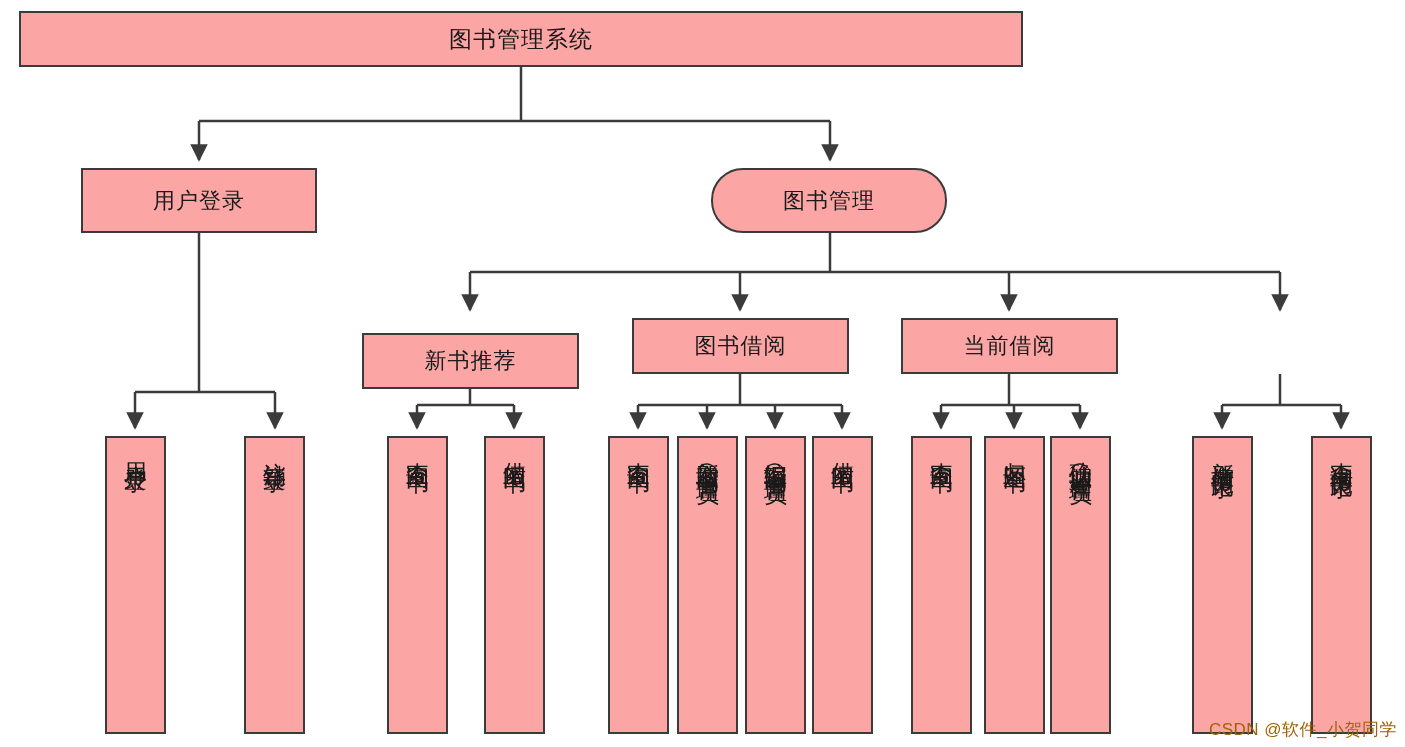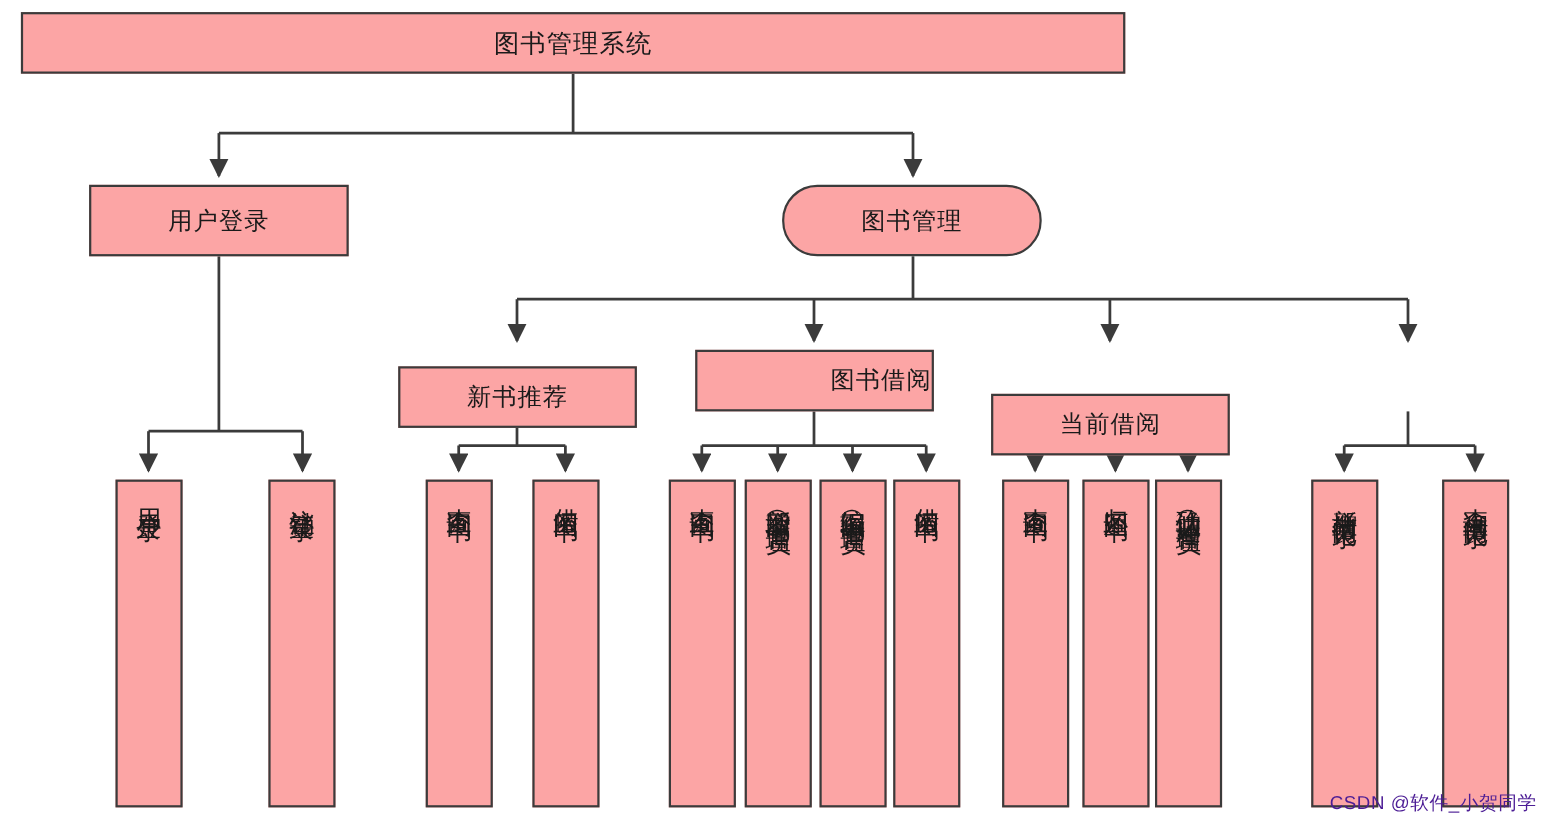--- a/index.html
+++ b/index.html
@@ -59,21 +59,21 @@
     font-size: 23px;
     line-height: 1.08;
     letter-spacing: 3px;
     white-space: nowrap;
   }
   .watermark {
     position: absolute;
     right: 8px;
     bottom: 6px;
     font-size: 17px;
-    color: #4c1d95;
+    color: #a16207;
     letter-spacing: 0.5px;
     white-space: nowrap;
   }
 </style>
 </head>
 <body>
 
 <div id="canvas">
 
   <svg id="wires" viewBox="0 0 1405 747" xmlns="http://www.w3.org/2000/svg">
@@ -133,24 +133,24 @@
   <div class="node node-l2" id="node-l2-0" style="left: 81px; top: 168px; width: 236px; height: 65px;">
     <span class="label">用户登录</span>
   </div>
   <div class="node node-l2" id="node-l2-1" style="left: 711px; top: 168px; width: 236px; height: 65px; border-radius: 32px;">
     <span class="label">图书管理</span>
   </div>
 
   <div class="node node-l3" id="node-l3-0" style="left: 362px; top: 318px; width: 217px; height: 56px; margin-top: 15px;">
     <span class="label">新书推荐</span>
   </div>
-  <div class="node node-l3" id="node-l3-1" style="left: 632px; top: 318px; width: 217px; height: 56px; justify-content: flex-end;">
+  <div class="node node-l3" id="node-l3-1" style="left: 632px; top: 318px; width: 217px; height: 56px;">
     <span class="label">图书借阅</span>
   </div>
-  <div class="node node-l3" id="node-l3-2" style="left: 901px; top: 318px; width: 217px; height: 56px; margin-top: 40px;">
+  <div class="node node-l3" id="node-l3-2" style="left: 901px; top: 318px; width: 217px; height: 56px;">
     <span class="label">当前借阅</span>
   </div>
 
   <div class="node node-leaf" id="node-leaf-0" style="left: 105px; top: 436px; width: 61px; height: 298px;">
     <span class="label">用户登录</span>
   </div>
   <div class="node node-leaf" id="node-leaf-1" style="left: 244px; top: 436px; width: 61px; height: 298px;">
     <span class="label">注销登录</span>
   </div>
   <div class="node node-leaf" id="node-leaf-2" style="left: 387px; top: 436px; width: 61px; height: 298px;">

